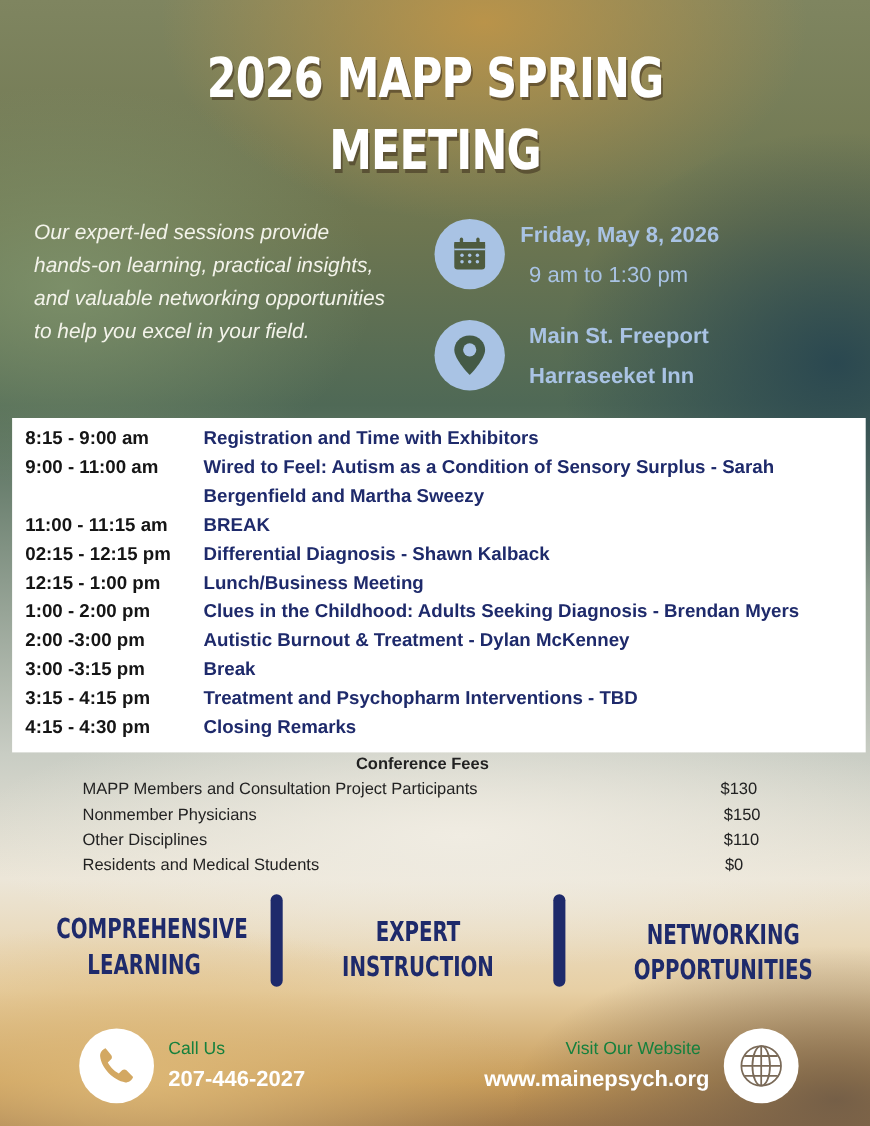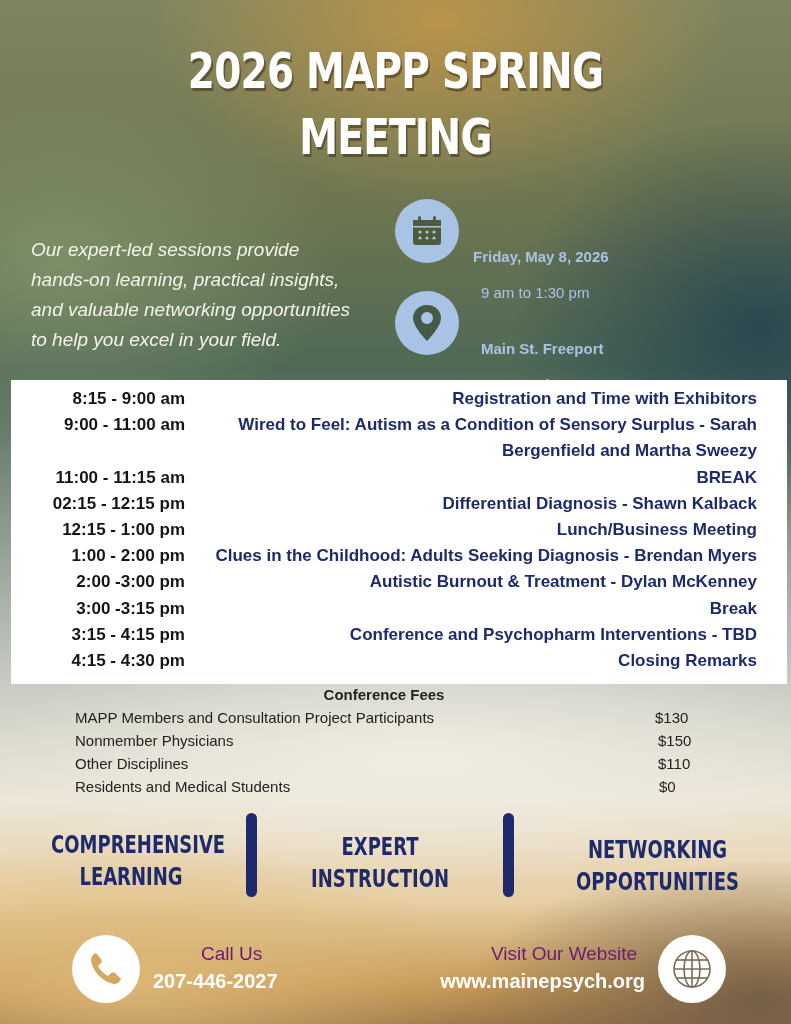--- a/index.html
+++ b/index.html
@@ -17,51 +17,51 @@
   }
   .title {
     position: absolute; left: 0; right: 0; top: 38px; text-align: center;
     color: #ffffff; font-family: "DejaVu Sans", sans-serif; font-weight: bold;
     font-size: 50px; line-height: 66px; letter-spacing: -1px;
     transform: scaleX(0.78); transform-origin: center top;
     text-shadow: 2px 3px 0 rgba(60,45,30,0.55);
   }
   .intro {
     position: absolute; left: 31px; top: 197px; width: 330px;
-    color: #f3f3ea; font-style: italic; font-size: 19px; line-height: 30px; margin-top: 38px;
+    color: #f3f3ea; font-style: italic; font-size: 19px; line-height: 30px;
   }
   .info-icon {
     position: absolute; left: 395px; width: 64px; height: 64px; border-radius: 50%;
     background: #a9c3e4; display: flex; align-items: center; justify-content: center;
   }
   .info-icon svg { display: block; }
-  .info-text { position: absolute; color: #a9c3e4; font-size: 15px; line-height: 36px; margin-top: 43px; }
+  .info-text { position: absolute; color: #a9c3e4; font-size: 20px; line-height: 36px; }
   .info-text .bold { font-weight: bold; }
   .schedule {
     position: absolute; left: 11px; top: 380px; width: 776px; height: 304px;
     background: #ffffff; box-sizing: border-box; padding: 6px 0 0 0;
   }
-  .row { display: flex; font-size: 17px; line-height: 26.2px; font-weight: bold; text-align: right; }
+  .row { display: flex; font-size: 17px; line-height: 26.2px; font-weight: bold; }
   .row .time { width: 162px; padding-left: 12px; color: #151515; flex: none; }
   .row .desc { color: #1e2a6b; flex: 1; padding-right: 30px; }
   .fees { position: absolute; left: 75px; top: 684px; width: 630px; font-size: 15px; color: #222; }
   .fees .hdr { text-align: center; font-weight: bold; line-height: 22px; padding-left: 0; margin-left: -12px; }
   .fee-row { display: flex; justify-content: space-between; line-height: 23px; }
   .fee-row .amt { width: 50px; text-align: left; }
   .pillar {
     position: absolute; color: #1e2a6b; font-family: "DejaVu Sans", sans-serif; font-weight: bold;
     font-size: 25px; line-height: 32px; text-align: center;
     transform: scaleX(0.72); transform-origin: center top; white-space: nowrap;
   }
   .divider { position: absolute; top: 813px; width: 11px; height: 84px; border-radius: 6px; background: #1e2a6b; }
   .contact-icon {
     position: absolute; top: 935px; width: 68px; height: 68px; border-radius: 50%;
     background: #ffffff; display: flex; align-items: center; justify-content: center;
   }
-  .contact-label { position: absolute; color: #701a75; font-size: 19px; line-height: 26px; margin-left: 48px; }
+  .contact-label { position: absolute; color: #15803d; font-size: 16px; line-height: 26px; }
   .contact-value { position: absolute; color: #ffffff; font-size: 20px; font-weight: bold; line-height: 28px; }
 </style>
 </head>
 <body>
 
 <div class="title">
   <div>2026 MAPP SPRING</div>
   <div>MEETING</div>
 </div>
 
@@ -128,21 +128,21 @@
   <div class="row">
     <div class="time">2:00 -3:00 pm</div>
     <div class="desc">Autistic Burnout &amp; Treatment - Dylan McKenney</div>
   </div>
   <div class="row">
     <div class="time">3:00 -3:15 pm</div>
     <div class="desc">Break</div>
   </div>
   <div class="row">
     <div class="time">3:15 - 4:15 pm</div>
-    <div class="desc">Conference and Psychopharm Interventions - TBD</div>
+    <div class="desc">Treatment and Psychopharm Interventions - TBD</div>
   </div>
   <div class="row">
     <div class="time">4:15 - 4:30 pm</div>
     <div class="desc">Closing Remarks</div>
   </div>
 </div>
 
 <div class="fees">
   <div class="hdr">Conference Fees</div>
   <div class="fee-row">

